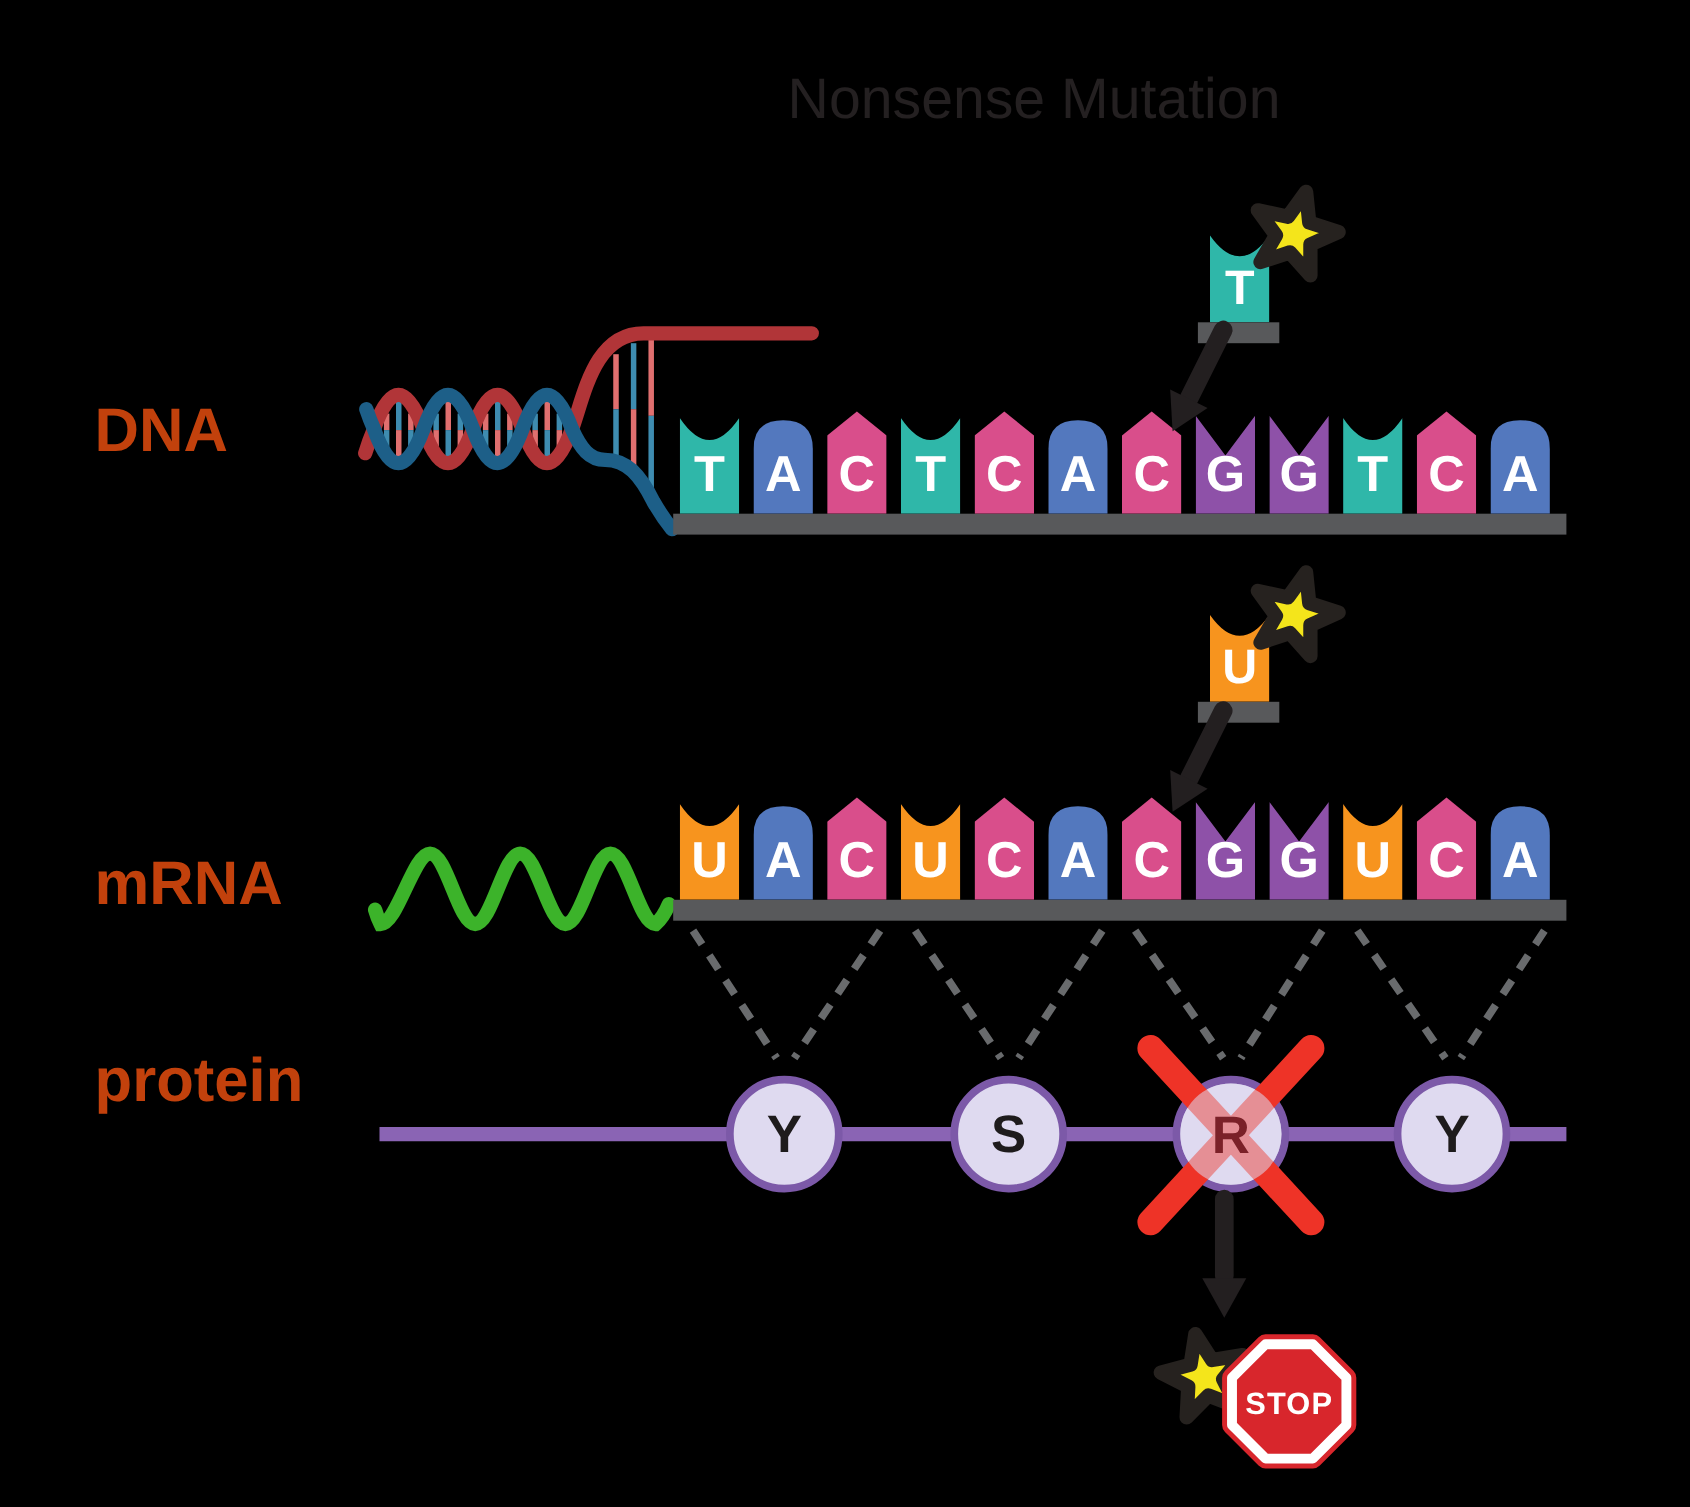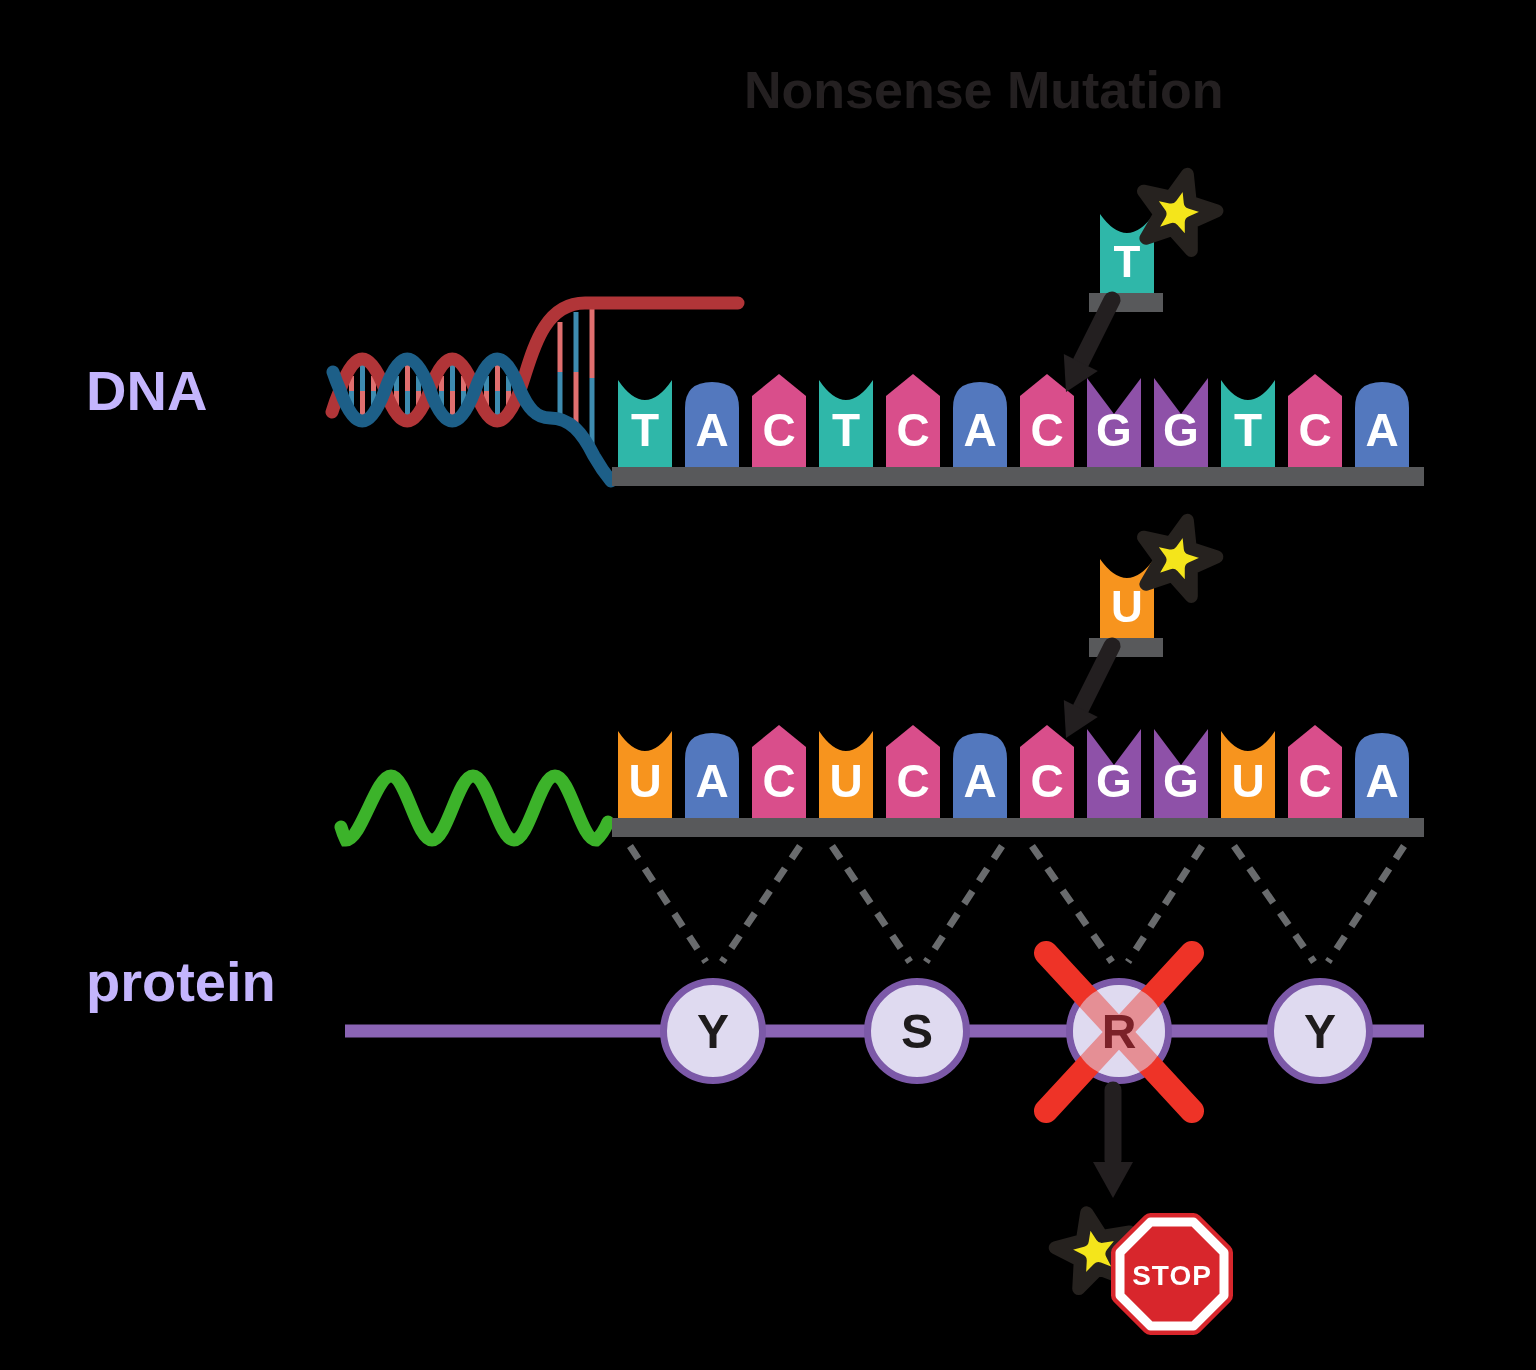--- a/index.html
+++ b/index.html
@@ -1,22 +1,22 @@
 <!DOCTYPE html>
 <html><head>
 <meta charset="utf-8">
 <style>
   html,body{margin:0;padding:0;background:#000;}
   #stage{position:relative;width:1536px;height:1370px;background:#000;overflow:hidden;
          font-family:"Liberation Sans",sans-serif;}
   .layer{position:absolute;left:0;top:0;width:1536px;height:1370px;pointer-events:none;}
   #bg-layer{z-index:1;} #fg-layer{z-index:3;}
-  .title{position:absolute;left:744px;top:60px;font-size:52px;font-weight:bold;color:#242021;
+  .title{position:absolute;left:716px;top:60px;font-size:52px;font-weight:normal;color:#242021;
          white-space:nowrap;z-index:2;letter-spacing:0px;}
-  .rowlabel{position:absolute;font-size:56px;font-weight:bold;color:#c4b5fd;z-index:2;white-space:nowrap;}
+  .rowlabel{position:absolute;font-size:56px;font-weight:bold;color:#c2410c;z-index:2;white-space:nowrap;}
   .bar{position:absolute;height:19px;background:#58595B;z-index:2;}
   .seq{position:absolute;width:810px;height:95px;z-index:2;}
   .block{position:absolute;top:0;width:54px;height:95px;}
   .block svg{position:absolute;left:0;top:0;}
   .bletter{position:absolute;left:0;right:0;bottom:10px;text-align:center;
            font-size:46px;font-weight:bold;color:#FFFFFF;}
   .mutblock{position:absolute;width:54px;height:85px;z-index:2;}
   .mutblock .bletter{bottom:6px;font-size:44px;}
   .pedestal{position:absolute;width:74px;height:19px;background:#58595B;z-index:2;}
   .aa-wrap{position:absolute;left:0;top:0;z-index:2;}
@@ -81,20 +81,21 @@
       <path d="M1234,846 L1314,962"></path>
         <path d="M1404,846 L1328,962"></path>
     </g>
 
     <line x1="345" y1="1031" x2="1424" y2="1031" stroke="#8A64B4" stroke-width="13"></line>
   </svg>
 
   <div class="title">Nonsense Mutation</div>
 
   <div class="rowlabel" style="left:86px;top:358px">DNA</div>
+  <div class="rowlabel" style="left:86px;top:770px">mRNA</div>
   <div class="rowlabel" style="left:86px;top:949px">protein</div>
 
   <div class="bar" style="left:612px;top:467px;width:812px"></div>
   <div class="seq" style="left:618px;top:372px">
       <div class="block" style="left: 0px;">
         <svg viewBox="0 0 54 95" width="54" height="95">
           <path d="M0,95 V8 Q27,48 54,8 V95 Z" fill="#2FB7A9"></path>
         </svg>
         <span class="bletter">T</span>
       </div>

